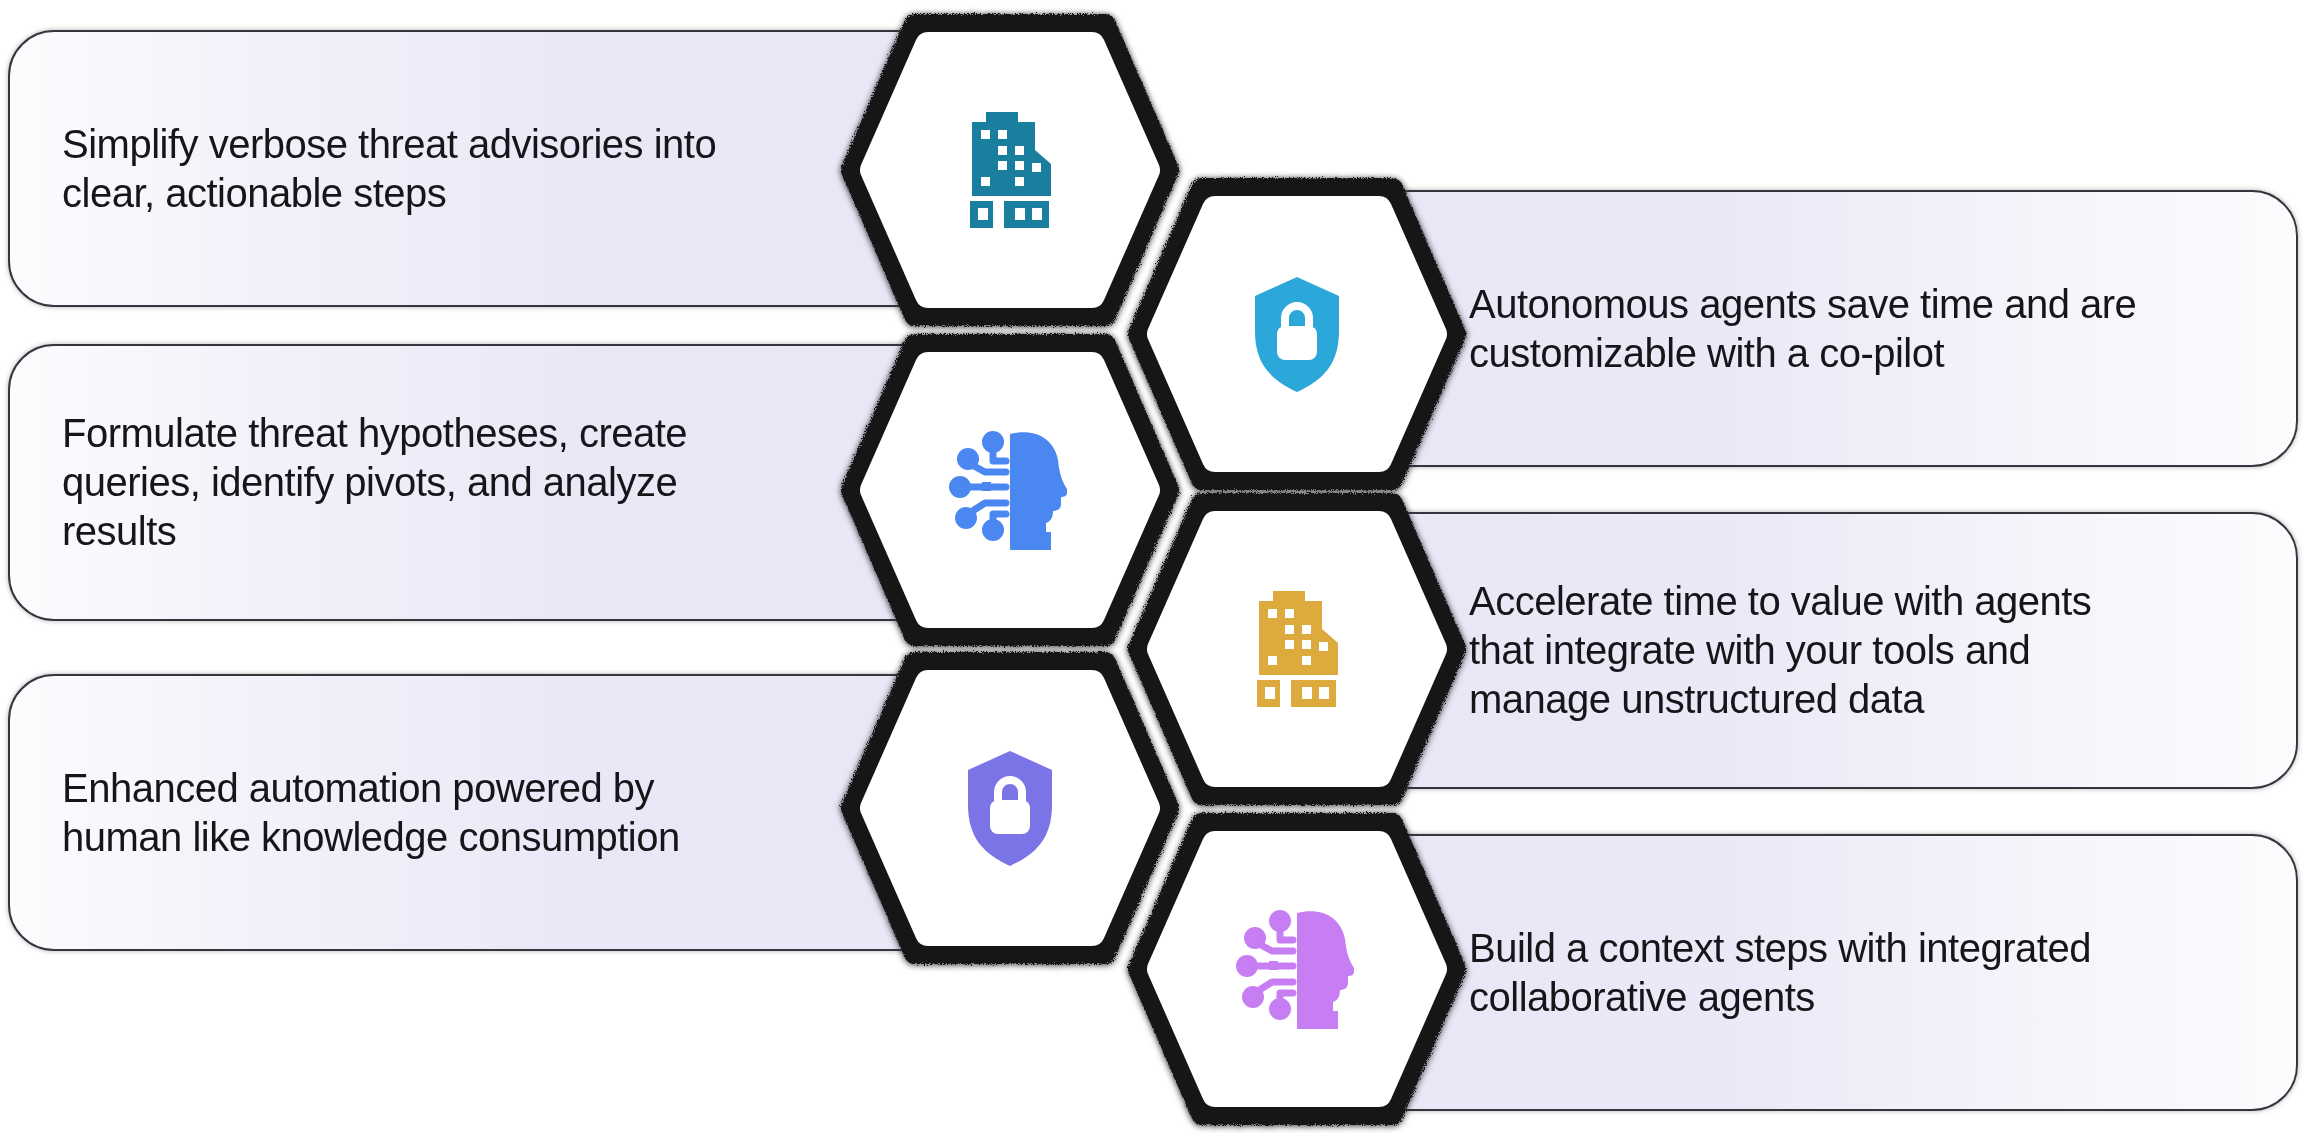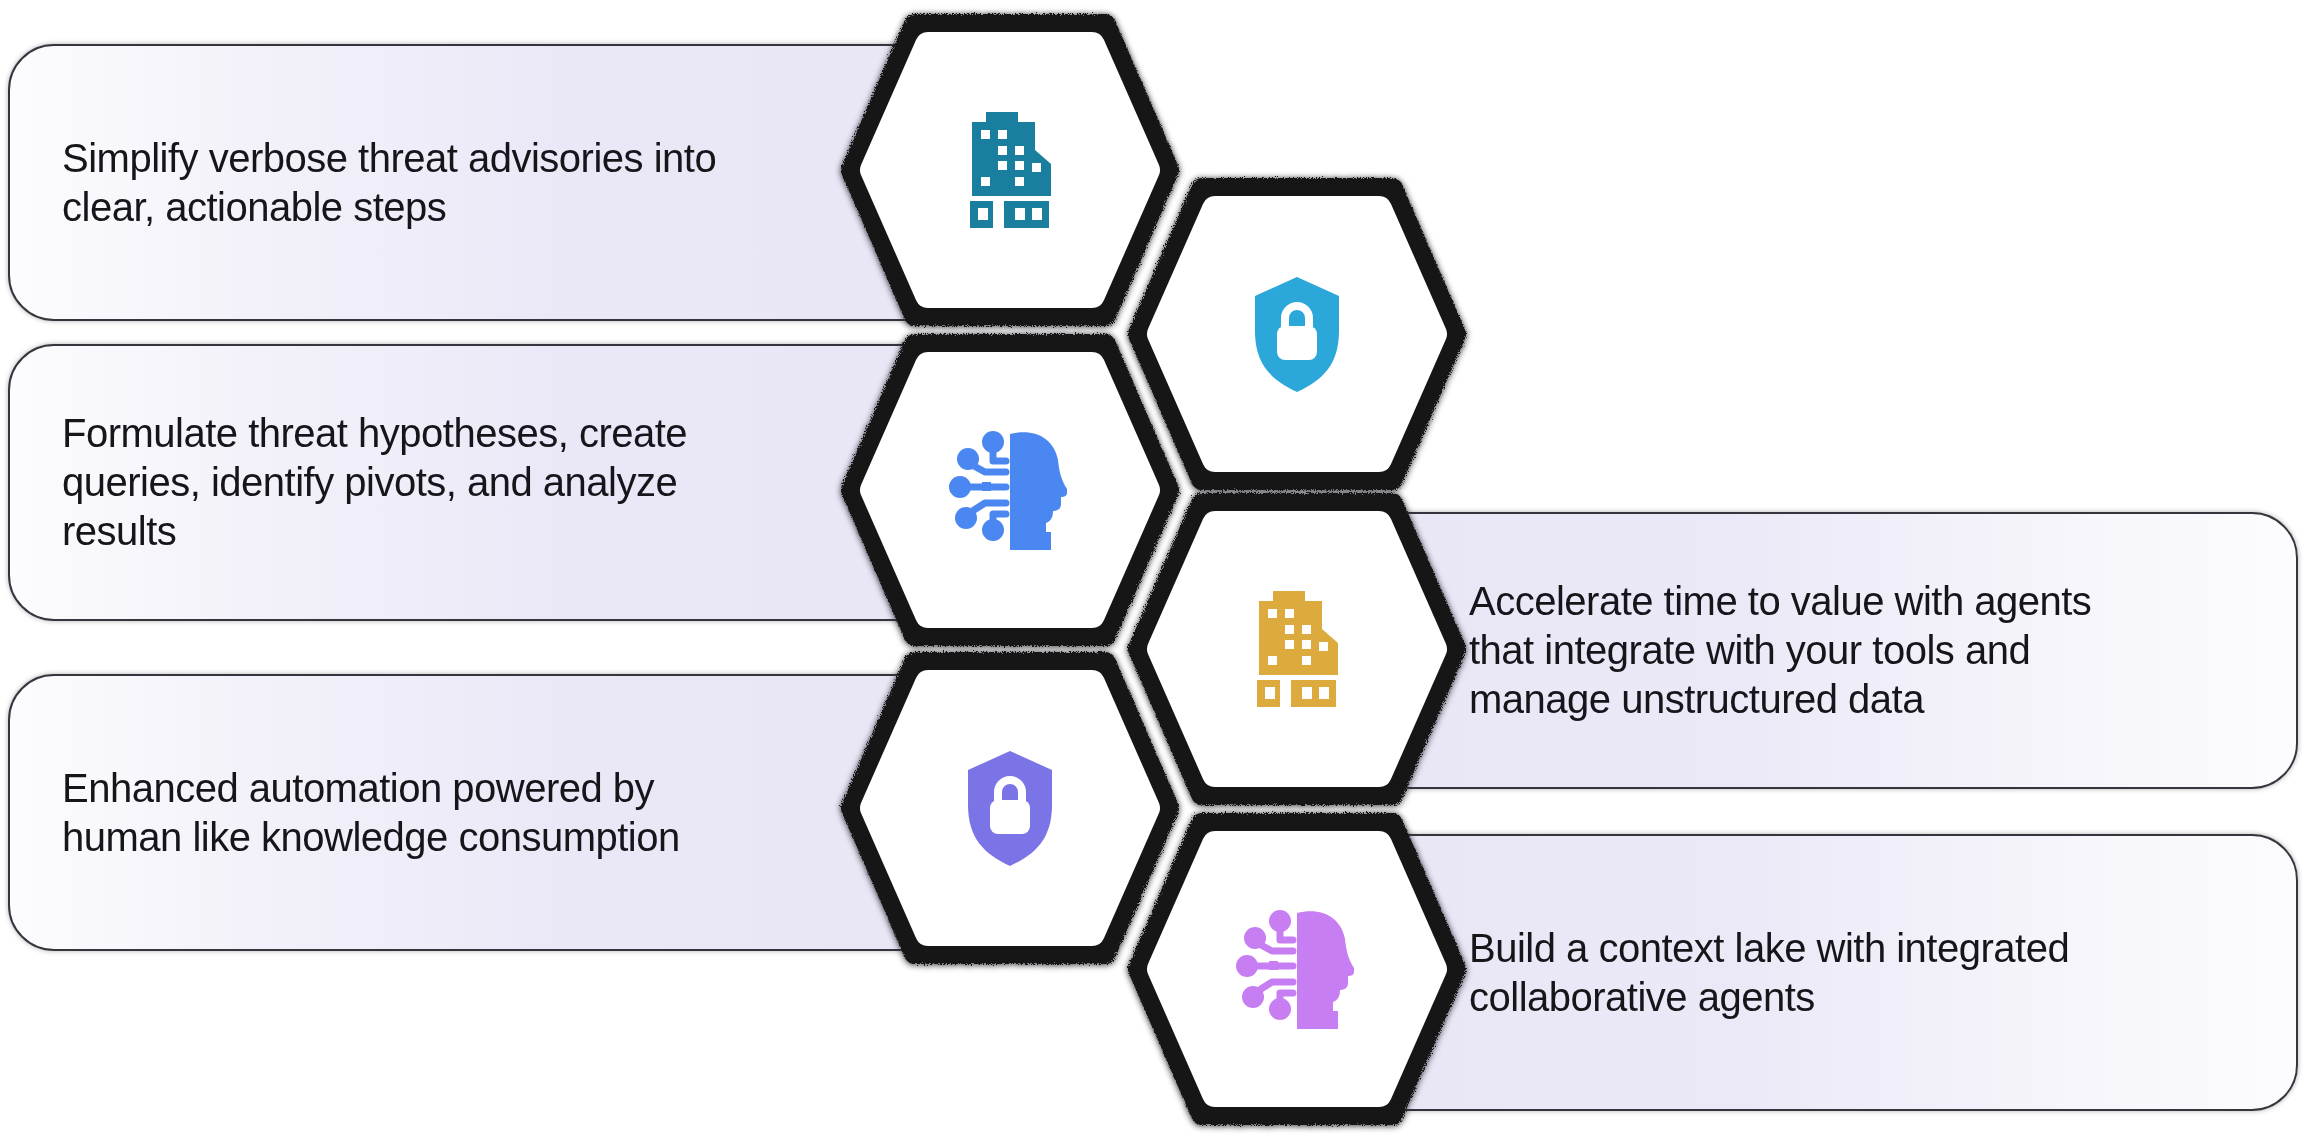--- a/index.html
+++ b/index.html
@@ -15,40 +15,44 @@
         background:linear-gradient(90deg,#e9e7f6 0%,#ebe9f7 40%,#f6f5fb 75%,#fcfcfe 100%);}
   .card .txt{margin:0;font-size:40px;line-height:49px;letter-spacing:-0.5px;
         color:#15151a;white-space:pre-line;}
   #hex-layer{position:absolute;left:0;top:0;z-index:2;}
 </style>
 </head>
 <body>
 
 <div id="canvas">
 
-  <div class="card left" style="top:44px">
+  <div class="card left" style="top:30px">
     <p class="txt">Simplify verbose threat advisories into
 clear, actionable steps</p>
+  </div>
+  <div class="card right" style="top:190px">
+    <p class="txt">Autonomous agents save time and are
+customizable with a co-pilot</p>
   </div>
   <div class="card left" style="top:344px">
     <p class="txt">Formulate threat hypotheses, create
 queries, identify pivots, and analyze
 results</p>
   </div>
   <div class="card left" style="top:674px">
     <p class="txt">Enhanced automation powered by
 human like knowledge consumption</p>
   </div>
   <div class="card right" style="top:512px">
     <p class="txt">Accelerate time to value with agents
 that integrate with your tools and
 manage unstructured data</p>
   </div>
   <div class="card right" style="top:834px">
-    <p class="txt">Build a context lake with integrated
+    <p class="txt">Build a context steps with integrated
 collaborative agents</p>
   </div>
 
   <svg id="hex-layer" width="2308" height="1140" viewBox="0 0 2308 1140">
       <defs>
         <filter id="roughen" x="-15%" y="-15%" width="130%" height="130%">
   <feTurbulence type="fractalNoise" baseFrequency="0.9" numOctaves="2" seed="3" result="n"></feTurbulence>
   <feDisplacementMap in="SourceGraphic" in2="n" scale="6"></feDisplacementMap>
 </filter>
       </defs>

